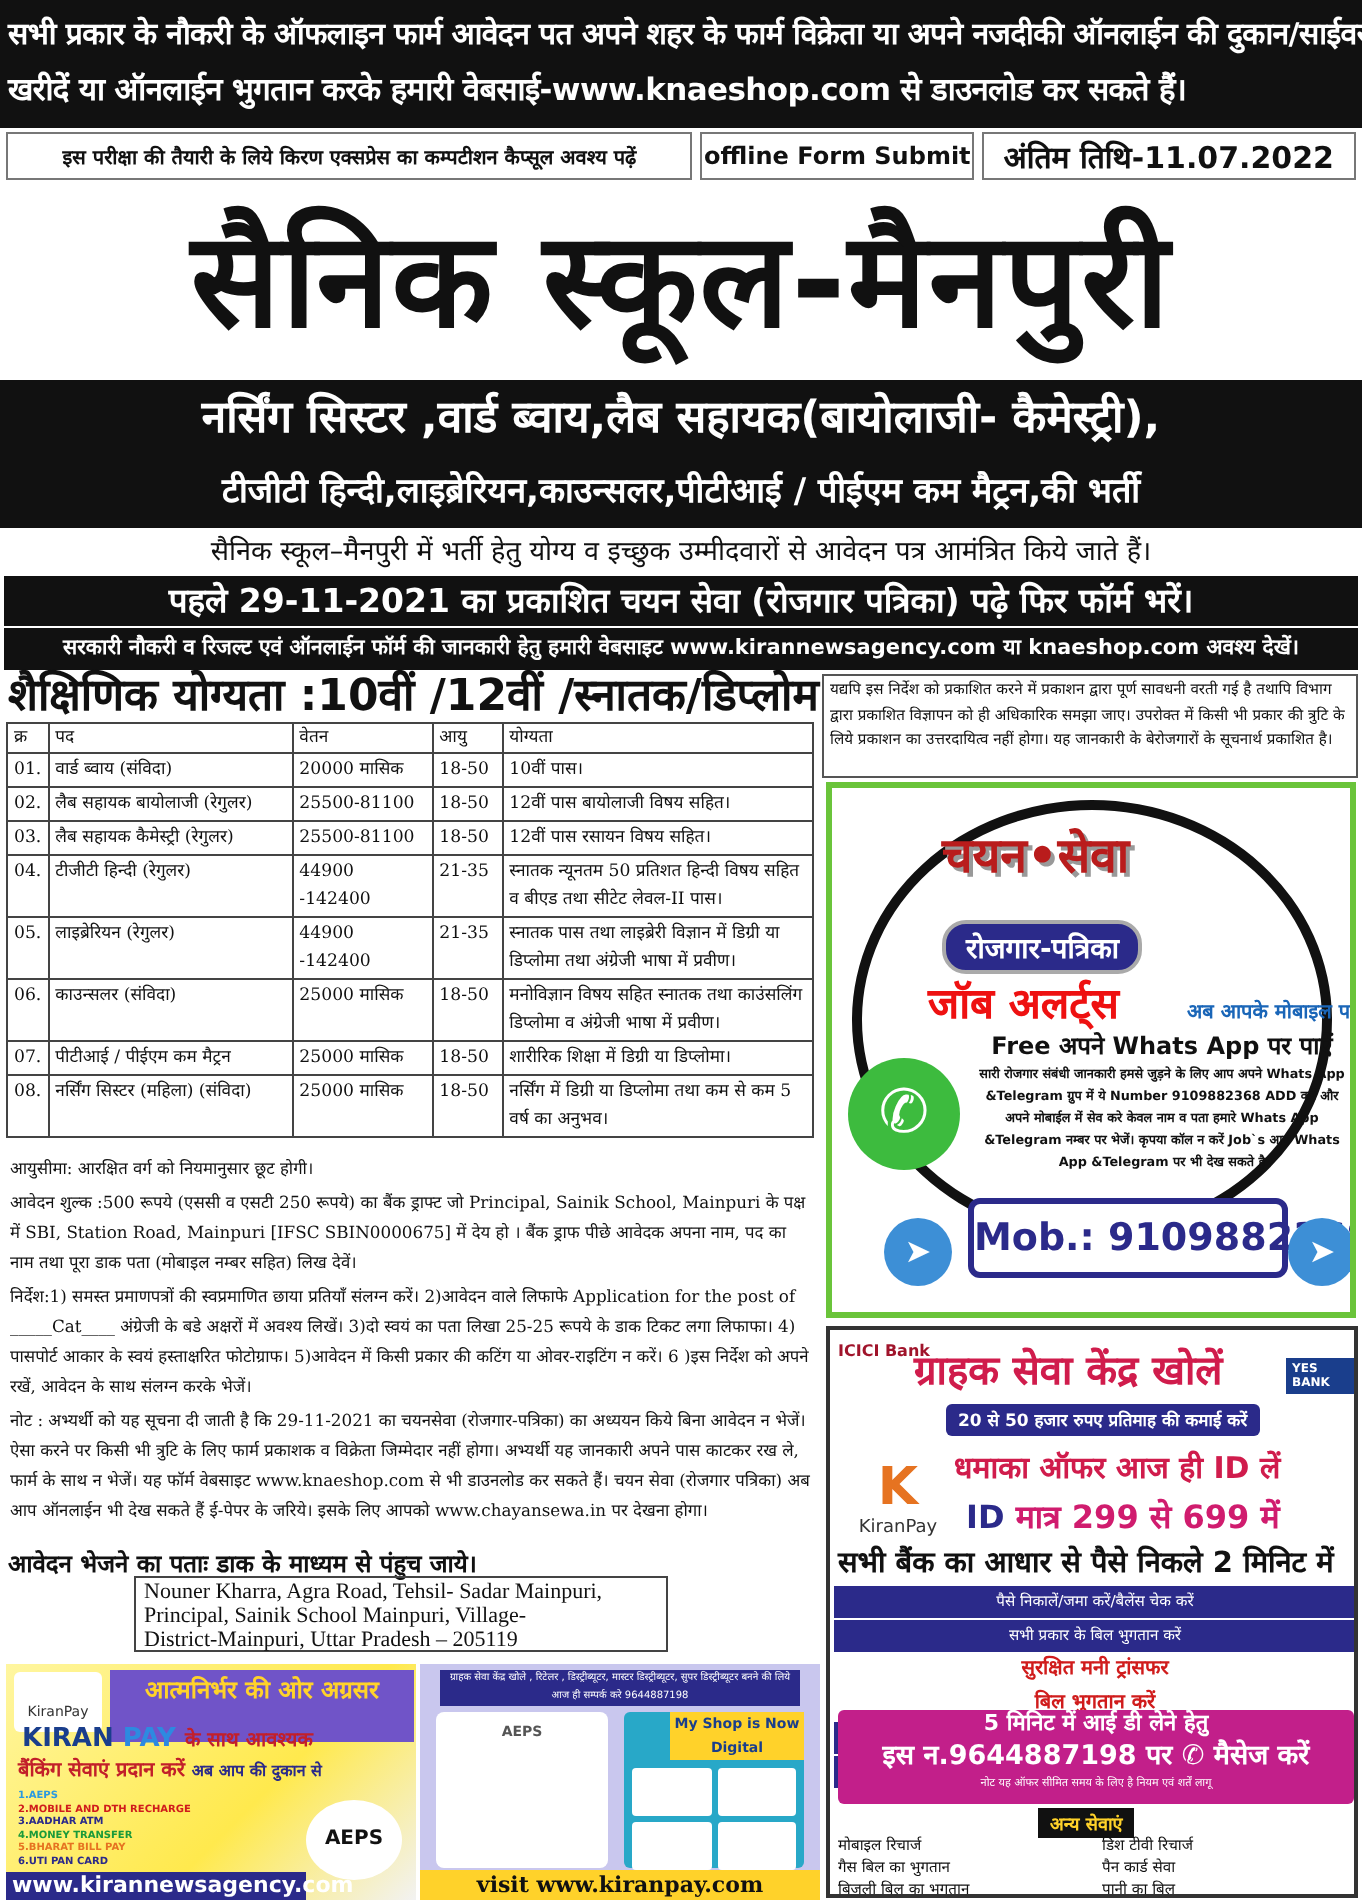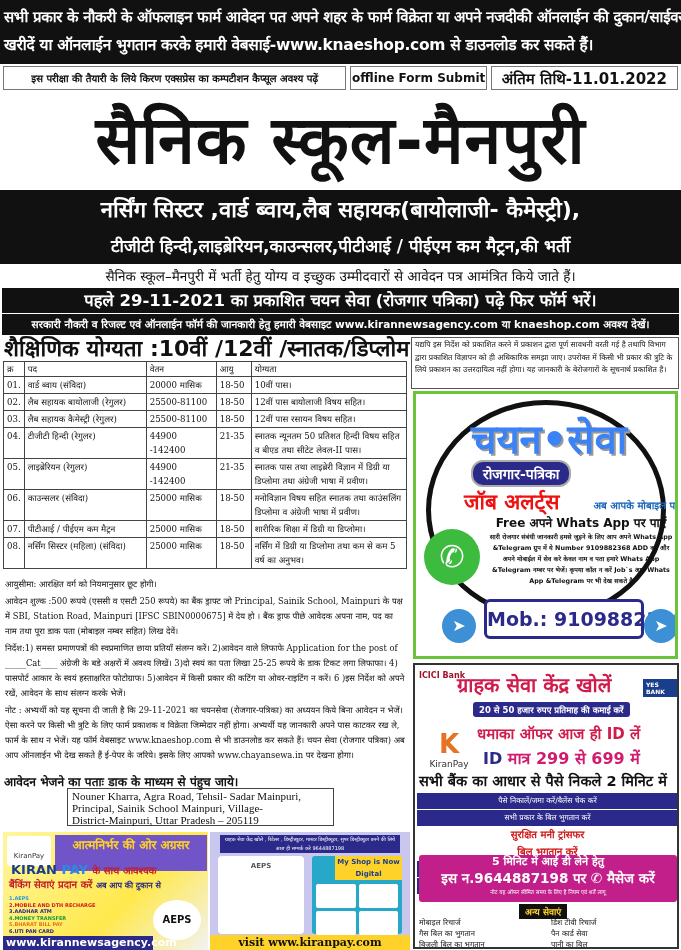--- a/index.html
+++ b/index.html
@@ -23,21 +23,21 @@
   .qual-title { position: absolute; top: 337px; left: 4px; width: 404px; font-size: 22px; font-weight: bold; line-height: 24px; white-space: nowrap; }
   table.jobs { position: absolute; top: 361px; left: 3px; width: 404px; border-collapse: collapse; font-family: "DejaVu Serif", serif; font-size: 8.6px; }
   table.jobs td { border: 1px solid #444; padding: 1px 3px; vertical-align: top; line-height: 14px; }
   table.jobs tr.hdr td { line-height: 12px; }
   .notes { position: absolute; top: 577px; left: 5px; width: 402px; font-family: "DejaVu Serif", serif; font-size: 8.4px; line-height: 15px; }
   .notes p { margin-bottom: 2px; }
   .addr-h { position: absolute; top: 773px; left: 4px; font-weight: bold; font-size: 12px; white-space: nowrap; }
   .addr-box { position: absolute; top: 788px; left: 67px; width: 267px; height: 38px; border: 1px solid #444; font-family: "Liberation Serif", serif; font-size: 11px; line-height: 12px; padding: 1px 4px; }
   .disclaimer { position: absolute; top: 337px; left: 411px; width: 268px; height: 52px; border: 1px solid #555; font-size: 7.6px; line-height: 12.5px; padding: 1px 3px; font-family: "DejaVu Serif", serif; }
   .chayan { position: absolute; top: 391px; left: 413px; width: 265px; height: 268px; border: 3px solid #6ac43a; background: #fff; overflow: hidden; }
-  .chayan .brand { position: absolute; top: 16px; left: 55px; font-size: 40px; font-weight: bold; color: #3b82f6; text-shadow: 2px 2px 0 #999; white-space: nowrap; }
+  .chayan .brand { position: absolute; top: 16px; left: 55px; font-size: 24px; font-weight: bold; color: #b91c1c; text-shadow: 2px 2px 0 #999; white-space: nowrap; }
   .chayan .bubble { position: absolute; top: 6px; left: 10px; width: 240px; height: 220px; border: 5px solid #111; border-radius: 50%; }
   .chayan .rozgar { position: absolute; top: 66px; left: 55px; background: #2b2a8a; color: #fff; font-size: 14px; font-weight: bold; padding: 2px 10px; border-radius: 12px; border: 2px solid #aaa; white-space: nowrap; }
   .chayan .alerts { position: absolute; top: 93px; left: 48px; white-space: nowrap; }
   .chayan .alerts .a1 { color: #e11; font-weight: bold; font-size: 21px; }
   .chayan .alerts .a2 { color: #1a66b8; font-size: 10px; font-weight: bold; margin-left: 29px; }
   .chayan .wa { position: absolute; top: 135px; left: 8px; width: 56px; height: 56px; border-radius: 50%; background: #3dbb3e; color: #fff; font-size: 30px; text-align: center; line-height: 56px; }
   .chayan .free { position: absolute; top: 120px; left: 70px; width: 190px; text-align: center; font-weight: bold; font-size: 12px; white-space: nowrap; }
   .chayan .free-txt { position: absolute; top: 138px; left: 70px; width: 190px; text-align: center; font-size: 6.4px; font-weight: bold; line-height: 11px; }
   .chayan .mob { position: absolute; top: 205px; left: 68px; width: 160px; height: 40px; border: 3px solid #2b2a8a; border-radius: 6px; background: #fff; color: #2b2a8a; font-size: 19px; font-weight: bold; text-align: center; line-height: 34px; white-space: nowrap; }
   .chayan .tg { position: absolute; width: 34px; height: 34px; border-radius: 50%; background: #3d8fd6; color: #fff; text-align: center; line-height: 34px; font-size: 16px; }
@@ -88,21 +88,21 @@
 <body>
 
 <div class="banner-top">
   <div>सभी प्रकार के नौकरी के ऑफलाइन फार्म आवेदन पत  अपने शहर के फार्म विक्रेता या अपने नजदीकी ऑनलाईन की दुकान/साईवर कैफे से</div>
   <div class="l2">खरीदें या ऑनलाईन भुगतान करके हमारी वेबसाई-www.knaeshop.com से डाउनलोड कर सकते हैं।</div>
 </div>
 
 <div class="row3">
   <div class="cell c1">इस परीक्षा की तैयारी के लिये किरण एक्सप्रेस का कम्पटीशन कैप्सूल अवश्य पढ़ें</div>
   <div class="cell c2">offline Form Submit</div>
-  <div class="cell c3">अंतिम तिथि-11.01.2022</div>
+  <div class="cell c3">अंतिम तिथि-11.07.2022</div>
 </div>
 
 <div class="title">सैनिक स्कूल-मैनपुरी</div>
 
 <div class="posts">
   <div class="p1">नर्सिंग सिस्टर ,वार्ड ब्वाय,लैब सहायक(बायोलाजी- कैमेस्ट्री),</div>
   <div class="p2">टीजीटी हिन्दी,लाइब्रेरियन,काउन्सलर,पीटीआई / पीईएम कम मैट्रन,की भर्ती</div>
 </div>
 
 <div class="invite">सैनिक स्कूल–मैनपुरी में भर्ती हेतु योग्य व इच्छुक उम्मीदवारों से आवेदन पत्र आमंत्रित किये जाते हैं।</div>

